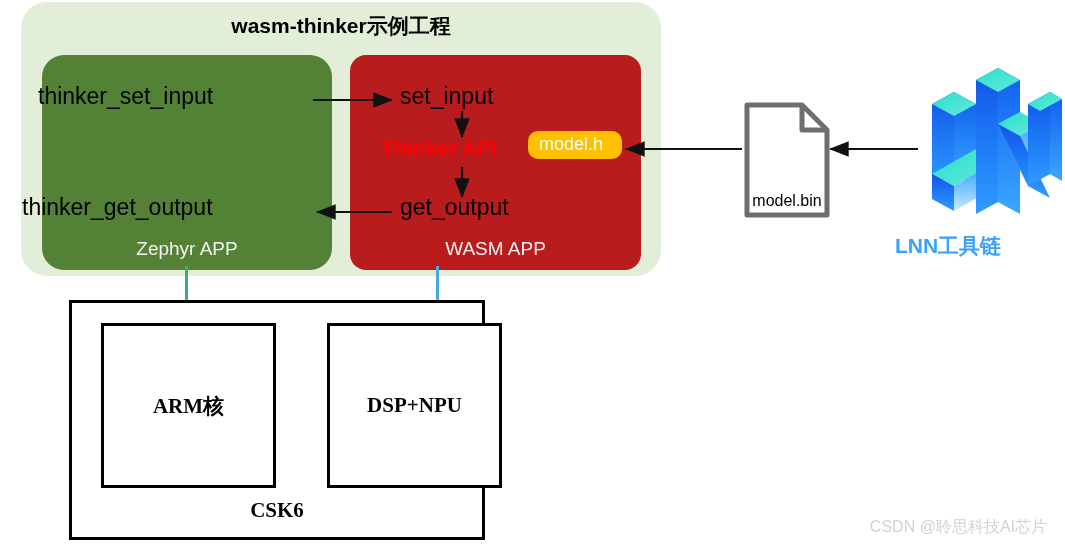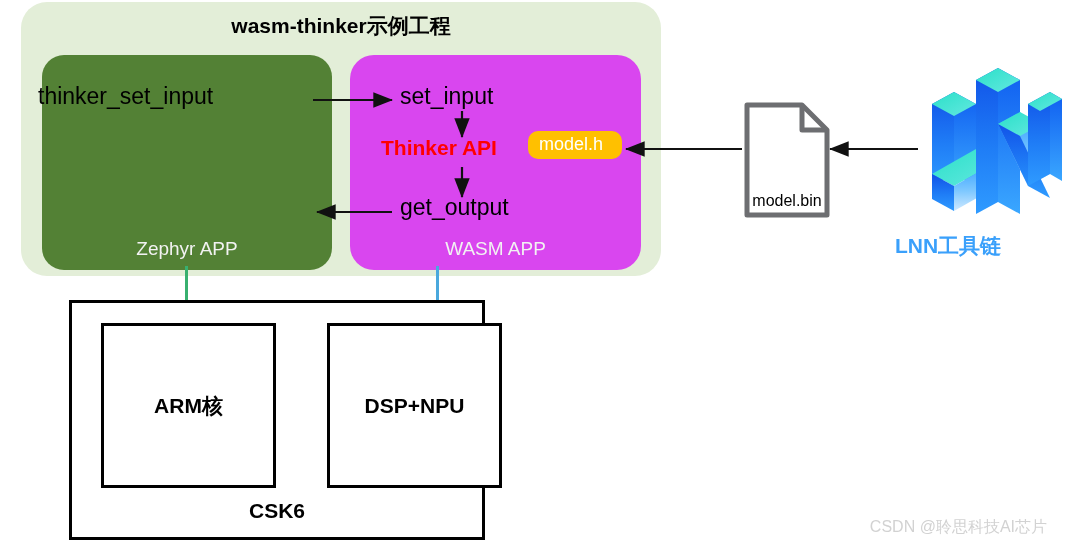--- a/index.html
+++ b/index.html
@@ -50,22 +50,22 @@
     background: #538135;
     border-radius: 22px;
   }
   
   #wasm-app {
     position: absolute;
     left: 350px;
     top: 55px;
     width: 291px;
     height: 215px;
-    background: #d946ef;
-    border-radius: 24px;
+    background: #b91c1c;
+    border-radius: 16px;
   }
   .app-footer-label {
     position: absolute;
     bottom: 10px;
     left: 0;
     width: 100%;
     text-align: center;
     font-size: 19px;
     color: #f2f2f2;
   }
@@ -155,20 +155,21 @@
   
   #csk6-box {
     position: absolute;
     left: 69px;
     top: 300px;
     width: 416px;
     height: 240px;
     border: 3px solid #000000;
     background: #ffffff;
     box-sizing: border-box;
+    font-family: Liberation Serif, serif;
   }
   .core-box {
     position: absolute;
     top: 20px;
     width: 175px;
     height: 165px;
     border: 3px solid #000000;
     background: #ffffff;
     box-sizing: border-box;
     display: flex;
@@ -231,20 +232,21 @@
 
   <div id="zephyr-app">
     <div class="app-footer-label">Zephyr APP</div>
   </div>
 
   <div id="wasm-app">
     <div class="app-footer-label">WASM APP</div>
   </div>
 
   <div class="api-label" id="thinker-set-input-label">thinker_set_input</div>
+  <div class="api-label" id="thinker-get-output-label">thinker_get_output</div>
   <div class="api-label" id="set-input-label">set_input</div>
   <div class="api-label" id="get-output-label">get_output</div>
   <div id="thinker-api-label">Thinker API</div>
   <div id="model-h-badge">model.h</div>
 
   <svg id="arrow-layer" viewBox="0 0 1065 548">
     <defs>
       <marker id="arrowhead" markerWidth="9" markerHeight="7" refX="8.5" refY="3.5" orient="auto">
         <polygon points="0 0, 9 3.5, 0 7" fill="#111111"></polygon>
       </marker>

